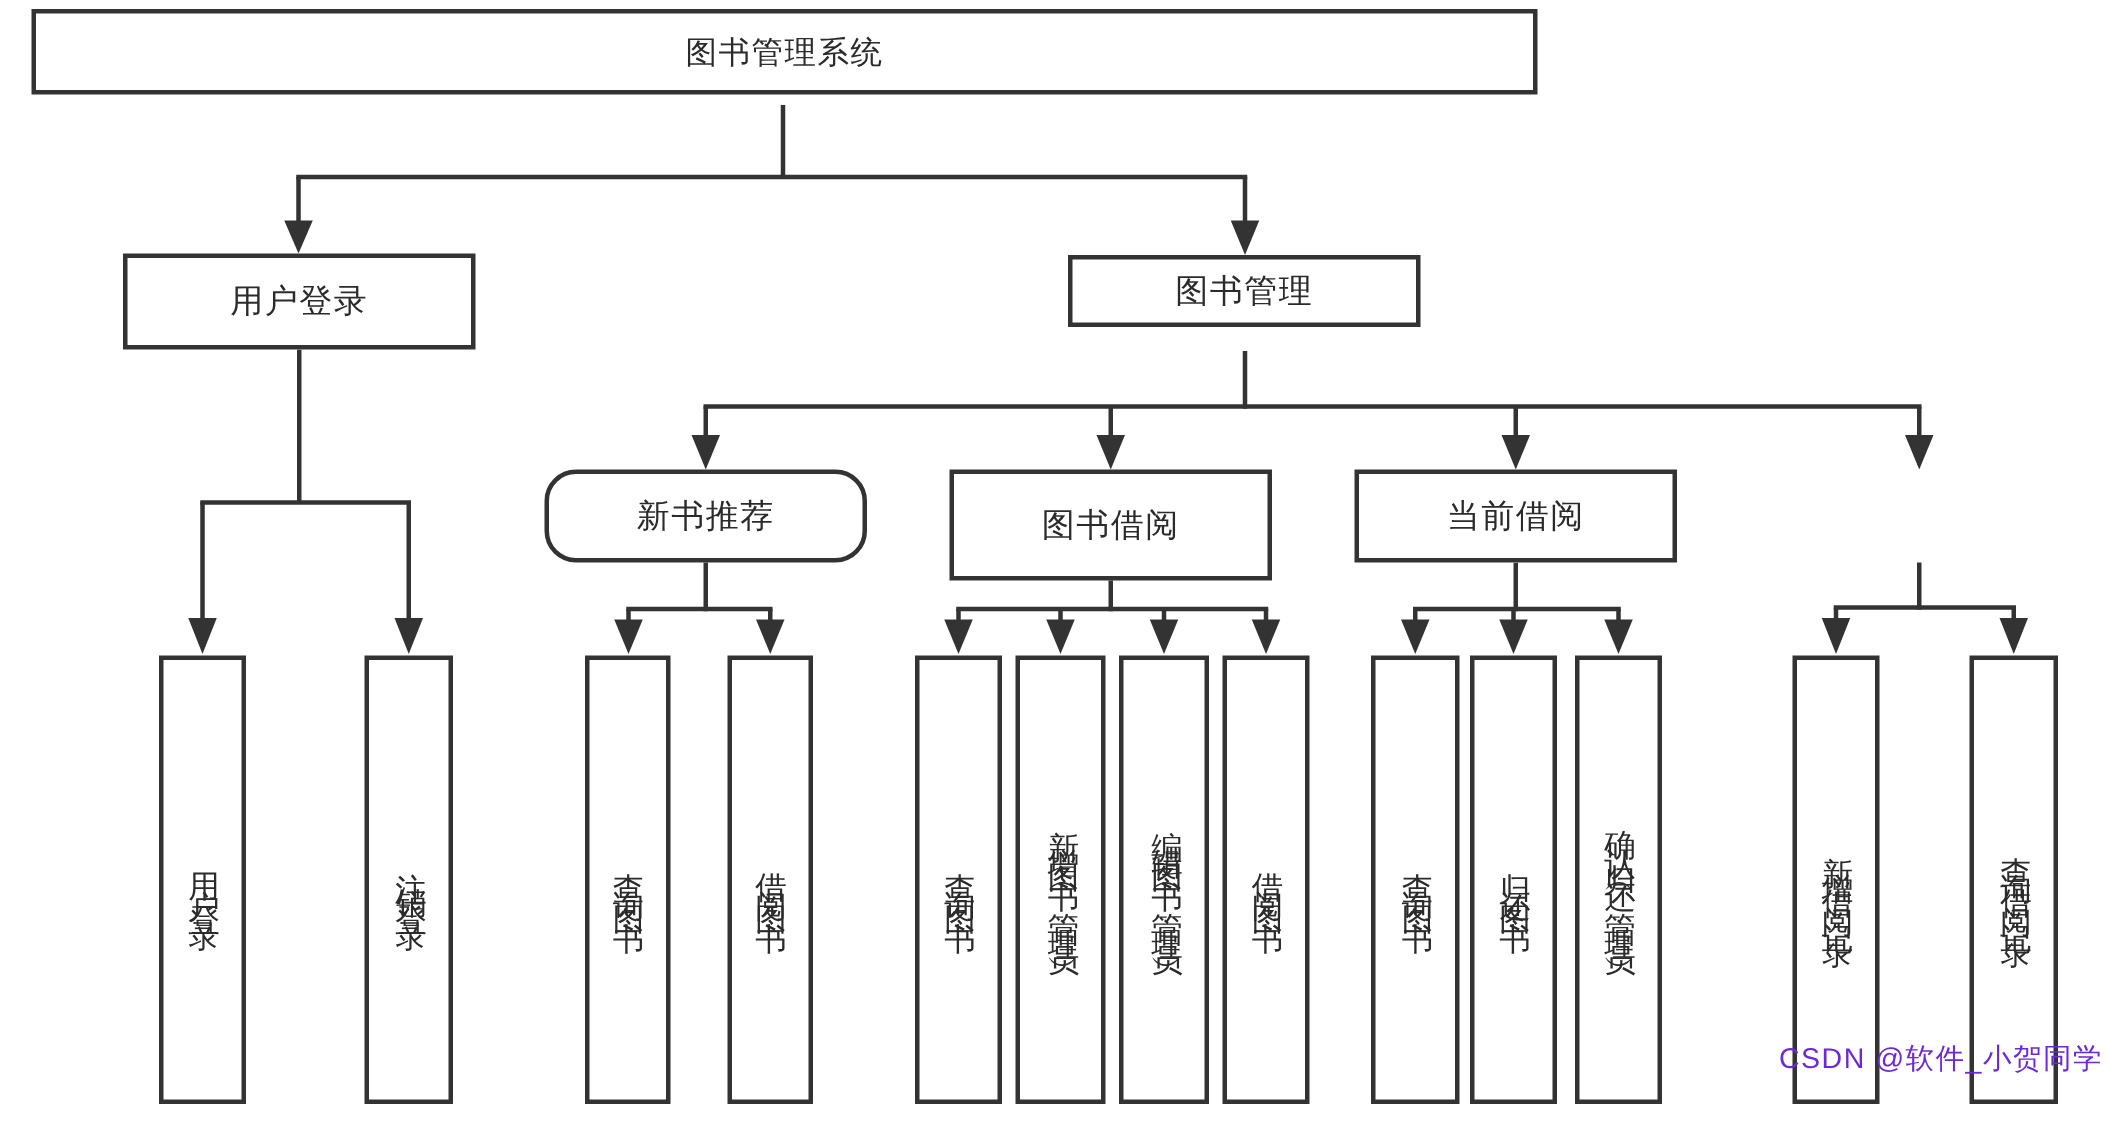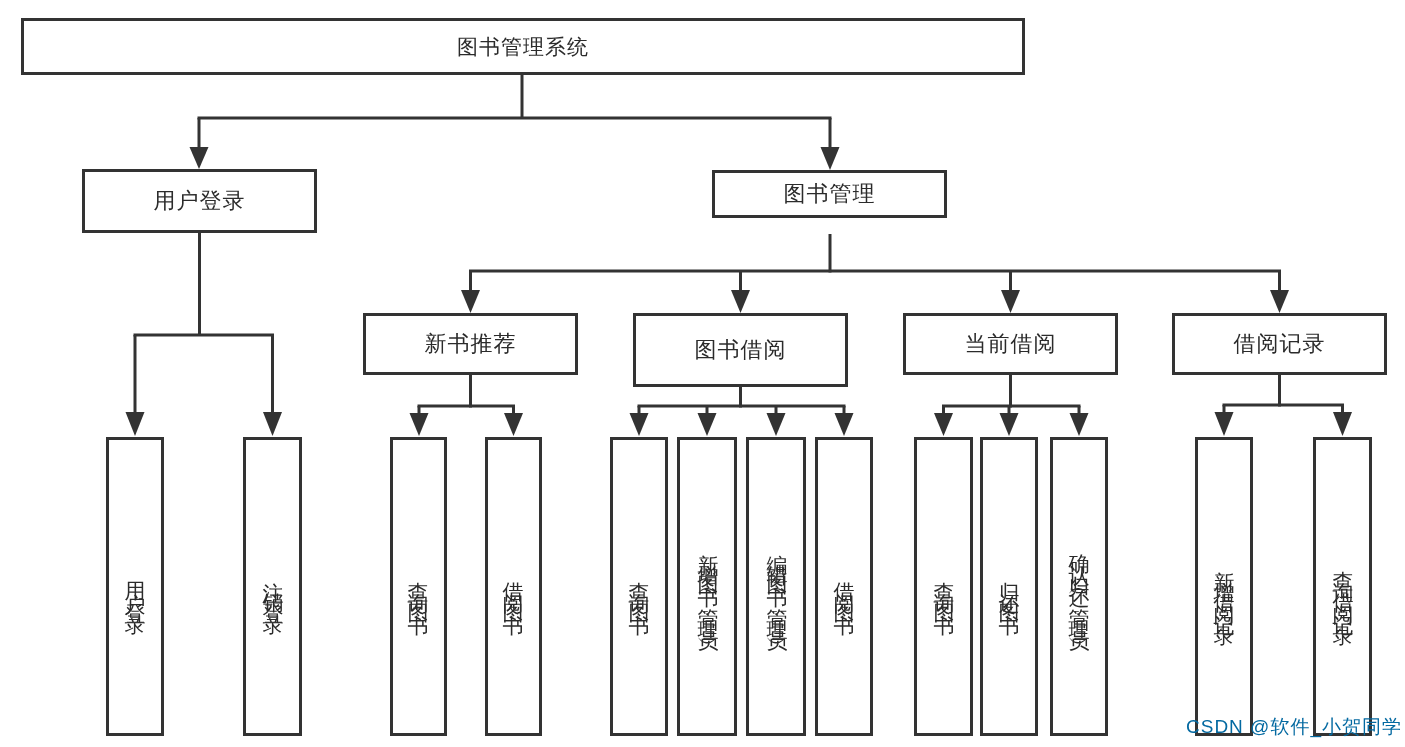--- a/index.html
+++ b/index.html
@@ -19,22 +19,22 @@
   .leaf{
     display:block;
     writing-mode:vertical-rl;
     text-orientation:mixed;
     text-align:center;
     font-size:21px;
     letter-spacing:11px;
     line-height:52px;
   }
   .watermark{
-    position:absolute;left:1186px;top:714px;
-    font-size:19px;color:#0369a1;letter-spacing:1px;white-space:nowrap;z-index:5;
+    position:absolute;left:1186px;top:693px;
+    font-size:19px;color:#6d28d9;letter-spacing:1px;white-space:nowrap;z-index:5;
   }
 </style>
 </head>
 <body>
 
 <div class="canvas">
 
   <svg class="wires" viewBox="0 0 1405 747">
 
     <g>
@@ -104,29 +104,28 @@
     <g>
       <line x1="1279.5" y1="375" x2="1279.5" y2="406.5"></line>
       <line x1="1222.5" y1="405" x2="1344" y2="405"></line>
       <line x1="1224" y1="405" x2="1224" y2="416"></line>
       <polygon points="1214.5,412 1233.5,412 1224,436"></polygon>
       <line x1="1342.5" y1="405" x2="1342.5" y2="416"></line>
       <polygon points="1333,412 1352,412 1342.5,436"></polygon>
     </g>
   </svg>
 
-  <div class="box h root" style="left:21px;top:18px;width:1004px;height:57px;">图书管理系统</div>
+  <div class="box h root" style="left:21px;top:6px;width:1004px;height:57px;">图书管理系统</div>
 
   <div class="box h" style="left:82px;top:169px;width:235px;height:64px;">用户登录</div>
   <div class="box h" style="left:712px;top:170px;width:235px;height:48px;">图书管理</div>
 
-  <div class="box h" style="left:363px;top:313px;width:215px;height:62px;">新书推荐</div>
+  <div class="box h" style="left:363px;top:313px;width:215px;height:62px;border-radius:21px;">新书推荐</div>
   <div class="box h" style="left:633px;top:313px;width:215px;height:74px;">图书借阅</div>
   <div class="box h" style="left:903px;top:313px;width:215px;height:62px;">当前借阅</div>
-  <div class="box h" style="left:1172px;top:313px;width:215px;height:62px;">借阅记录</div>
 
   <div class="box leaf" style="left:106px;top:437px;width:58px;height:299px;">用户登录</div>
   <div class="box leaf" style="left:243px;top:437px;width:59px;height:299px;">注销登录</div>
 
   <div class="box leaf" style="left:390px;top:437px;width:57px;height:299px;">查询图书</div>
   <div class="box leaf" style="left:485px;top:437px;width:57px;height:299px;">借阅图书</div>
 
   <div class="box leaf" style="left:610px;top:437px;width:58px;height:299px;">查询图书</div>
   <div class="box leaf" style="left:677px;top:437px;width:60px;height:299px;">新增图书（管理员）</div>
   <div class="box leaf" style="left:746px;top:437px;width:60px;height:299px;">编辑图书（管理员）</div>

